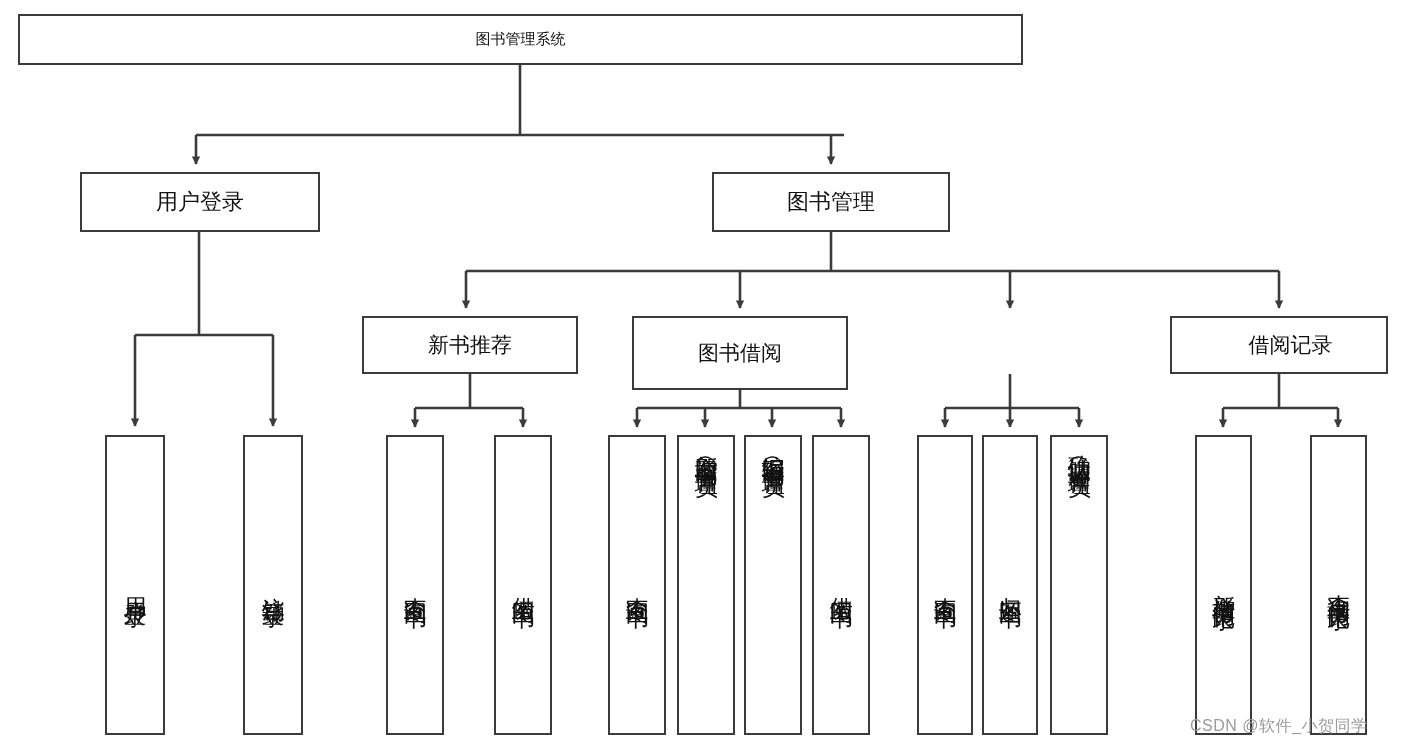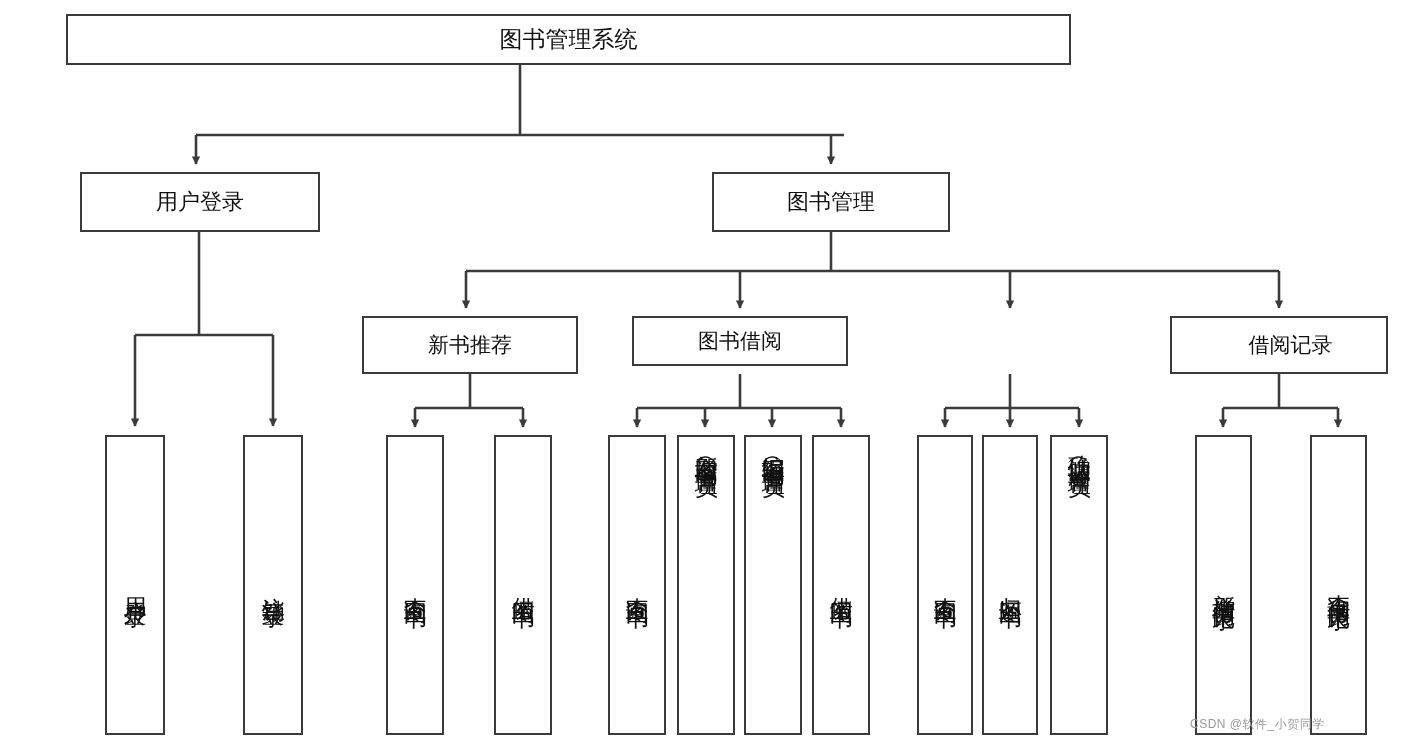--- a/index.html
+++ b/index.html
@@ -29,22 +29,21 @@
     position: absolute;
     box-sizing: border-box;
     background: #ffffff;
     border: 2px solid #3b3b3b;
     display: flex;
     align-items: center;
     justify-content: center;
     color: #111111;
   }
   .node.root-node {
-    font-size: 23px;
-    margin-left: 48px;
+    font-size: 15px;
   }
   .node.level1-node {
     font-size: 22px;
   }
   .node.level2-node {
     font-size: 21px;
   }
   .node.leaf-node {
     align-items: flex-start;
     justify-content: center;
@@ -57,21 +56,21 @@
     letter-spacing: 3px;
     line-height: 1.02;
     white-space: nowrap;
     display: block;
   }
   .leaf-node.center-text {
     align-items: center;
   }
   .watermark {
     position: absolute;
-    font-size: 12px;
+    font-size: 16px;
     color: #9a9a9a;
     white-space: nowrap;
     letter-spacing: 0.5px;
   }
 </style>
 </head>
 <body>
 
 <div id="diagram-root">
 
@@ -133,21 +132,21 @@
   <div class="node level1-node" style="left:80px; top:172px; width:240px; height:60px;">
     <span>用户登录</span>
   </div>
   <div class="node level1-node" style="left:712px; top:172px; width:238px; height:60px;">
     <span>图书管理</span>
   </div>
 
   <div class="node level2-node" style="left:362px; top:316px; width:216px; height:58px;">
     <span>新书推荐</span>
   </div>
-  <div class="node level2-node" style="left:632px; top:316px; width:216px; height:50px;">
+  <div class="node level2-node" style="left:632px; top:316px; width:216px; height:74px;">
     <span>图书借阅</span>
   </div>
   <div class="node level2-node" style="left:1170px; top:316px; width:218px; height:58px;padding-left:23px;">
     <span>借阅记录</span>
   </div>
 
   <div class="node leaf-node center-text" style="left:105px; top:435px; width:60px; height:300px;">
     <span class="leaf-text">用户登录</span>
   </div>
   <div class="node leaf-node center-text" style="left:243px; top:435px; width:60px; height:300px;">

